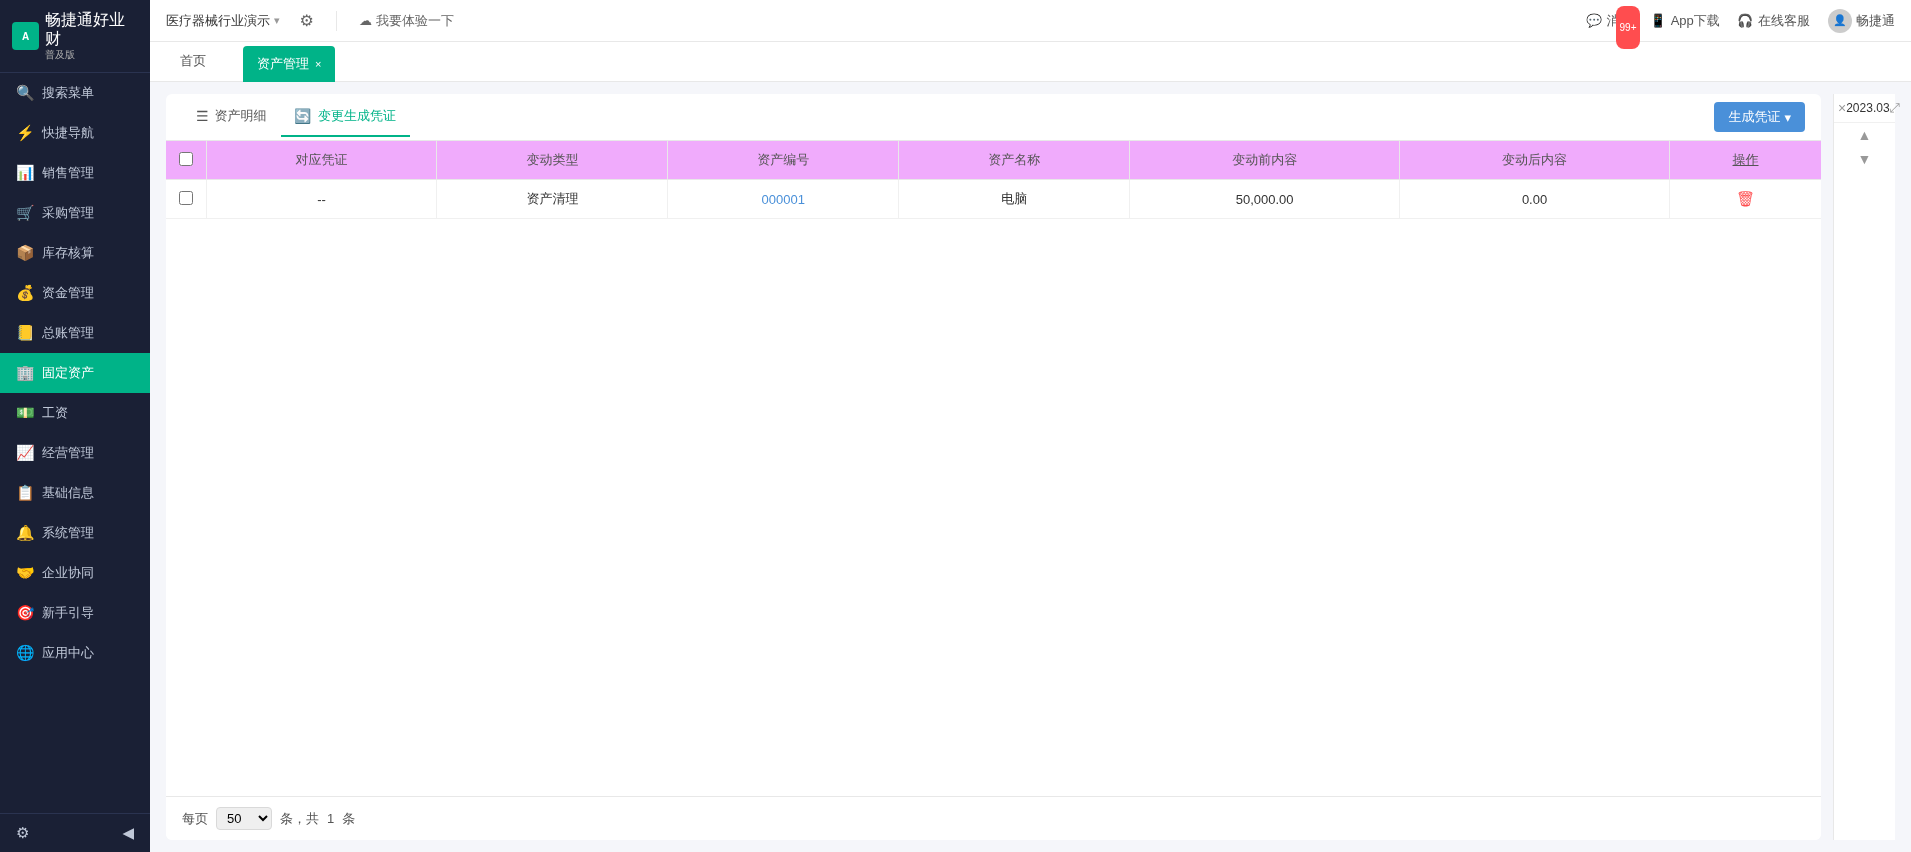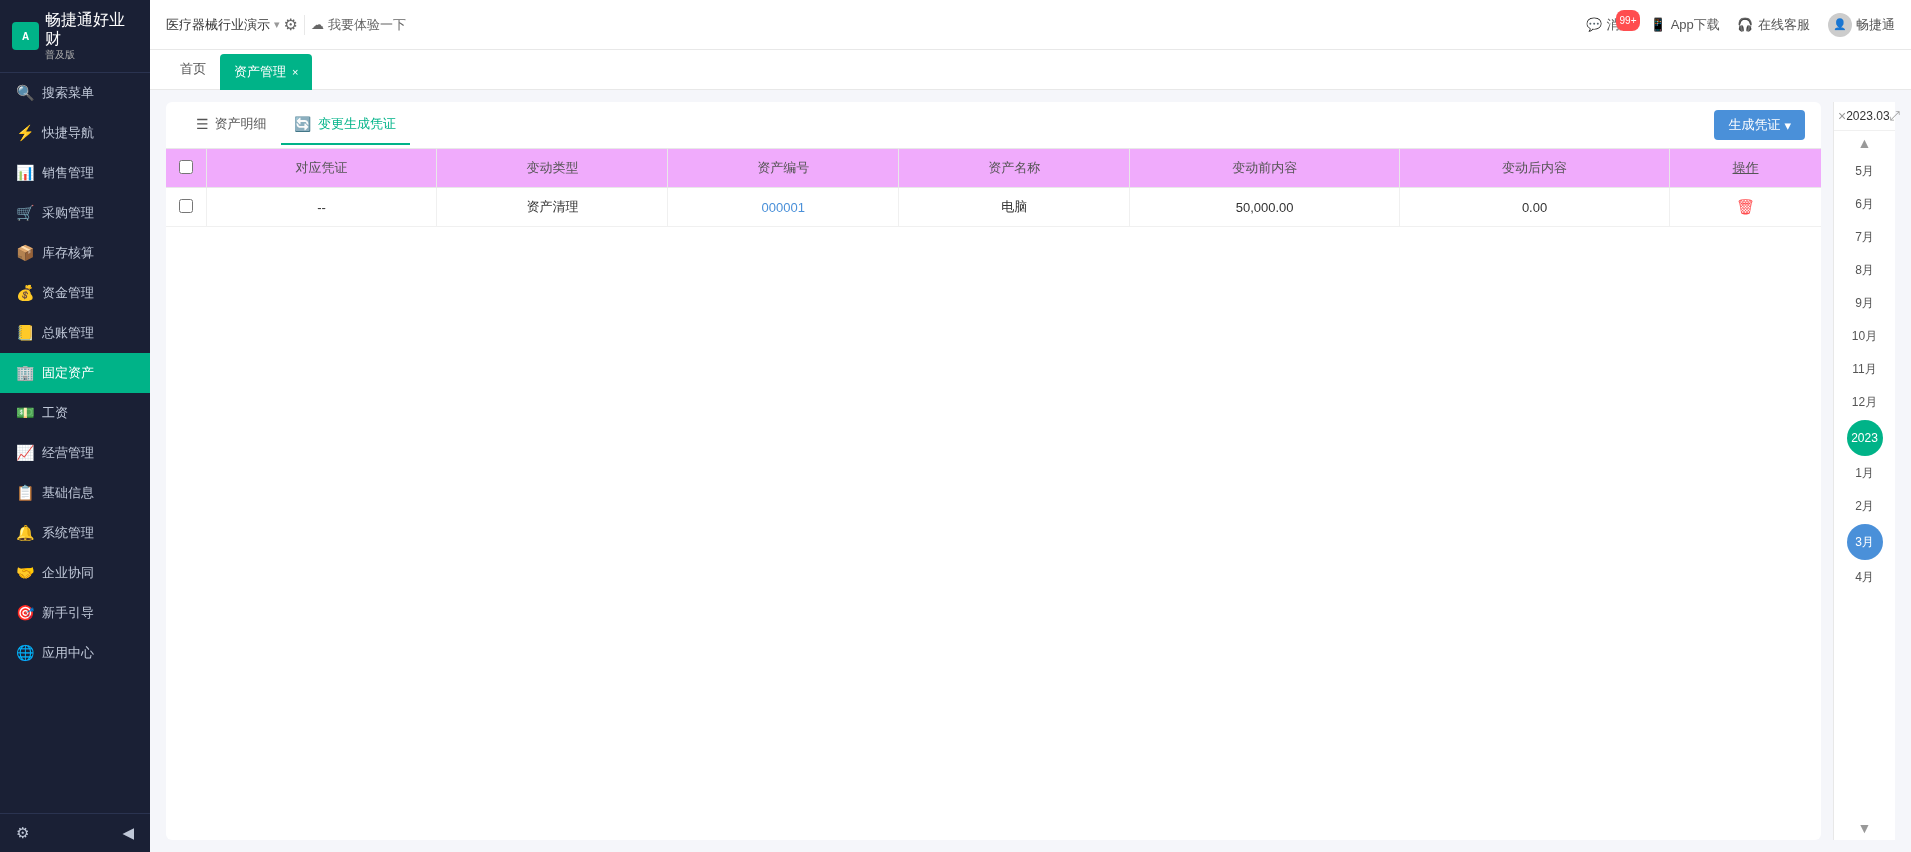--- a/index.html
+++ b/index.html
@@ -72,26 +72,26 @@
       flex: 1;
       display: flex;
       flex-direction: column;
       height: 852px;
       overflow: hidden;
     }
 
     
     .topbar {
       background: #fff;
-      height: 50px;
+      height: 42px;
       display: flex;
       align-items: center;
       padding: 0 16px;
       border-bottom: 1px solid #e8e8e8;
-      gap: 0;
+      gap: 16px;
       flex-shrink: 0;
     }
     .topbar-title {
       display: flex;
       align-items: center;
       gap: 4px;
       font-size: 13px;
       color: #333;
       font-weight: 500;
     }
@@ -119,21 +119,21 @@
       color: #555;
       font-size: 13px;
       cursor: pointer;
       position: relative;
     }
     .badge {
       background: #ff4d4f;
       color: #fff;
       font-size: 10px;
       border-radius: 8px;
-      padding: 5px 4px;
+      padding: 16px 4px;
       position: absolute;
       top: -6px;
       right: -8px;
       min-width: 18px;
       text-align: center;
     }
     .user-avatar { width: 24px; height: 24px; background: #ccc; border-radius: 50%; display: flex; align-items: center; justify-content: center; font-size: 11px; color: #fff; }
 
     
     .tabs-bar {
@@ -157,20 +157,21 @@
       border-bottom: 2px solid transparent;
     }
     .tab-item.home { color: #555; }
     .tab-item.active {
       background: #00b388;
       color: #fff;
       border-radius: 4px 4px 0 0;
       margin-top: 4px;
       height: 36px;
       border-bottom: none;
+      margin-left: 23px;
     }
     .tab-close { font-size: 11px; cursor: pointer; }
 
     
     .content {
       flex: 1;
       background: #f5f6fa;
       padding: 12px 16px;
       overflow: hidden;
       display: flex;
@@ -555,45 +556,42 @@
     <td>50,000.00</td>
     <td>0.00</td>
     <td>
       <button class="delete-btn">🗑</button>
     </td>
   </tr>
             </tbody>
         </table>
       </div>
 
+      <div class="footer">
+        <span>每页</span>
+        <select class="page-size-select">
+          <option value="10">10</option>
+          <option value="20">20</option>
+          <option value="50" selected="">50</option>
+          <option value="100">100</option>
+        </select>
+        <span>条，共</span>
+        <span>1</span>
+        <span>条</span>
+      </div>
     </div>
 
     <div class="calendar-panel">
       <div class="calendar-header">
         <span class="cal-close">×</span>
         <span class="calendar-title">2023.03</span>
         <span class="cal-expand">⤢</span>
       </div>
       <div class="cal-nav">
         <button class="cal-nav-btn">▲</button>
       </div>
-      <div class="calendar-scroll" id="calendar-container">
-      <div class="month-item">5月</div>
-          <div class="month-item">6月</div>
-          <div class="month-item">7月</div>
-          <div class="month-item">8月</div>
-          <div class="month-item">9月</div>
-          <div class="month-item">10月</div>
-          <div class="month-item">11月</div>
-          <div class="month-item">12月</div>
-          <div class="month-item active-year">2023</div>
-          <div class="month-item">1月</div>
-          <div class="month-item">2月</div>
-          <div class="month-item active-month">3月</div>
-          <div class="month-item">4月</div>
-        </div>
       <div class="cal-nav">
         <button class="cal-nav-btn">▼</button>
       </div>
     </div>
 
   </div>
 </div>
 
 </body></html>

